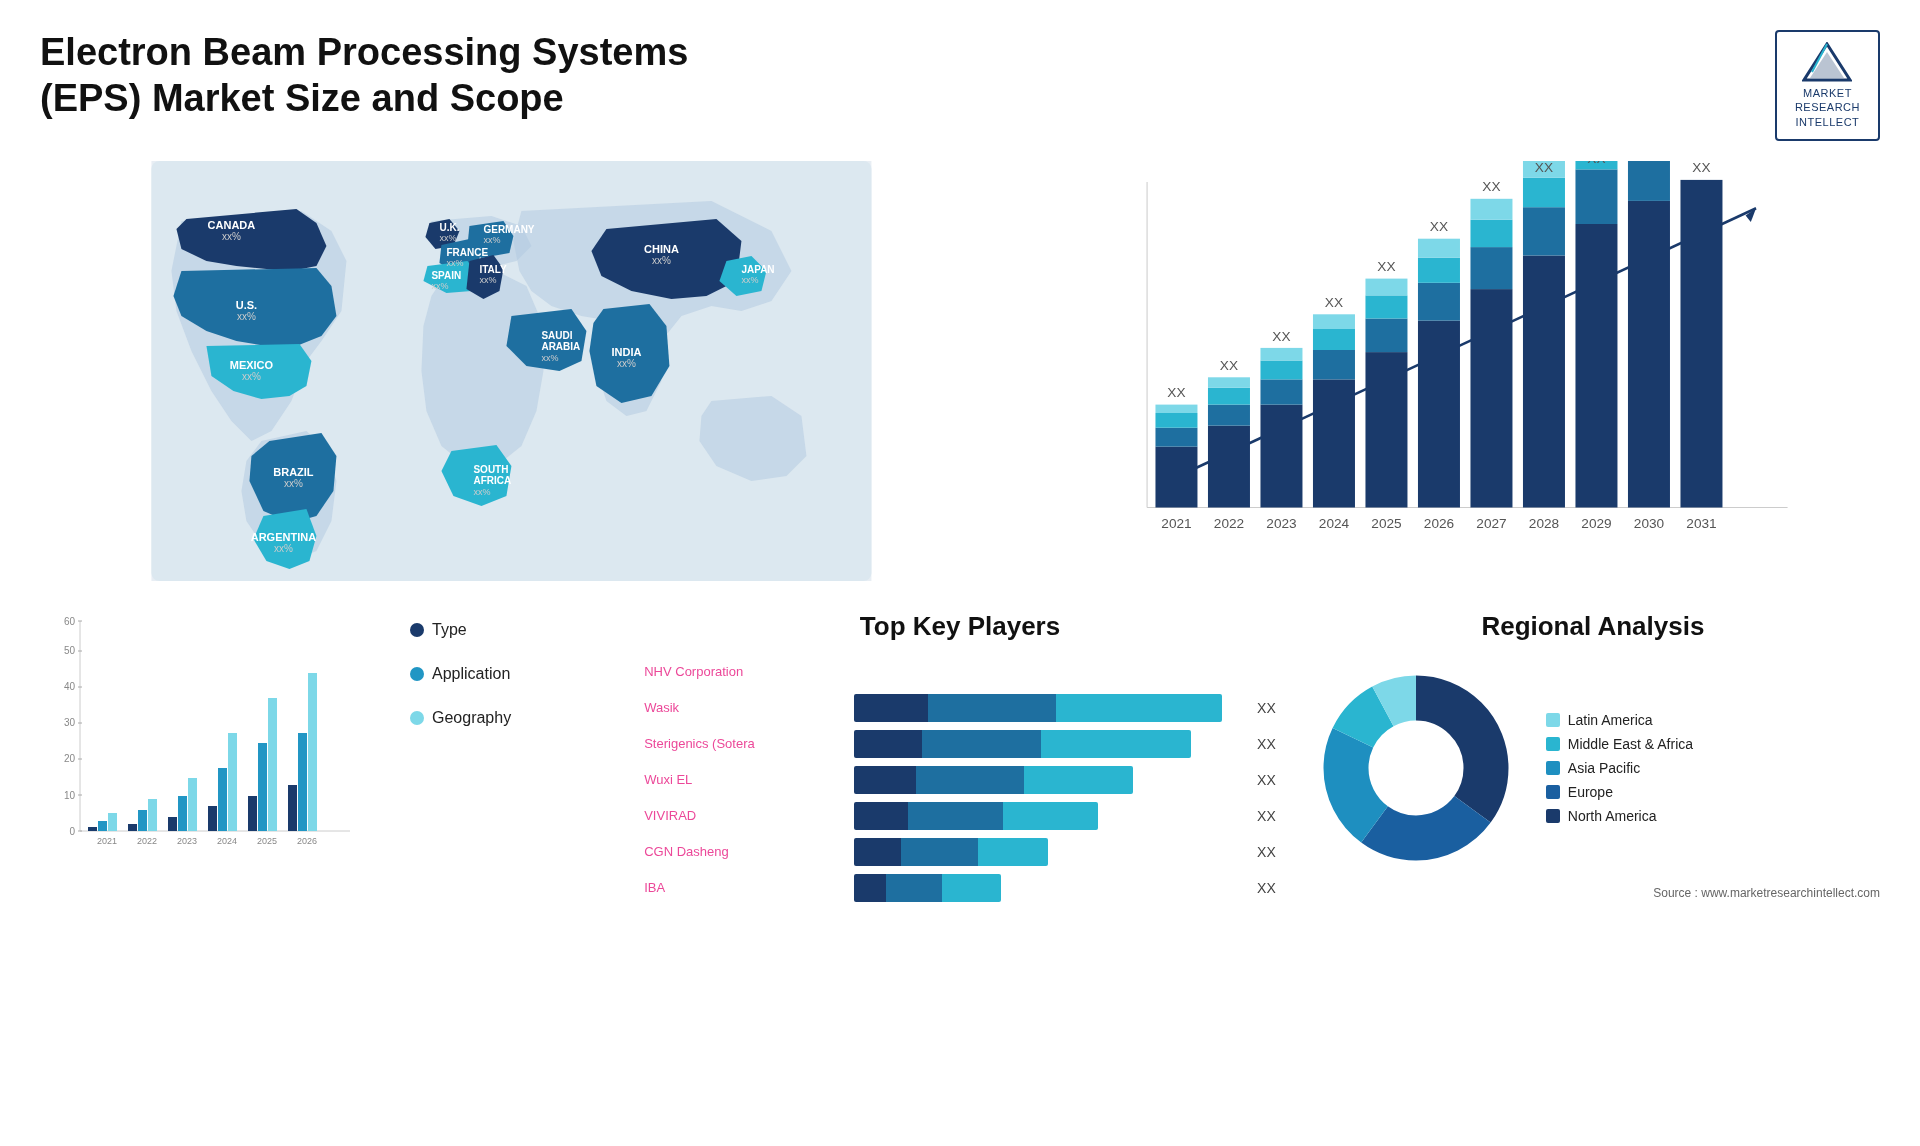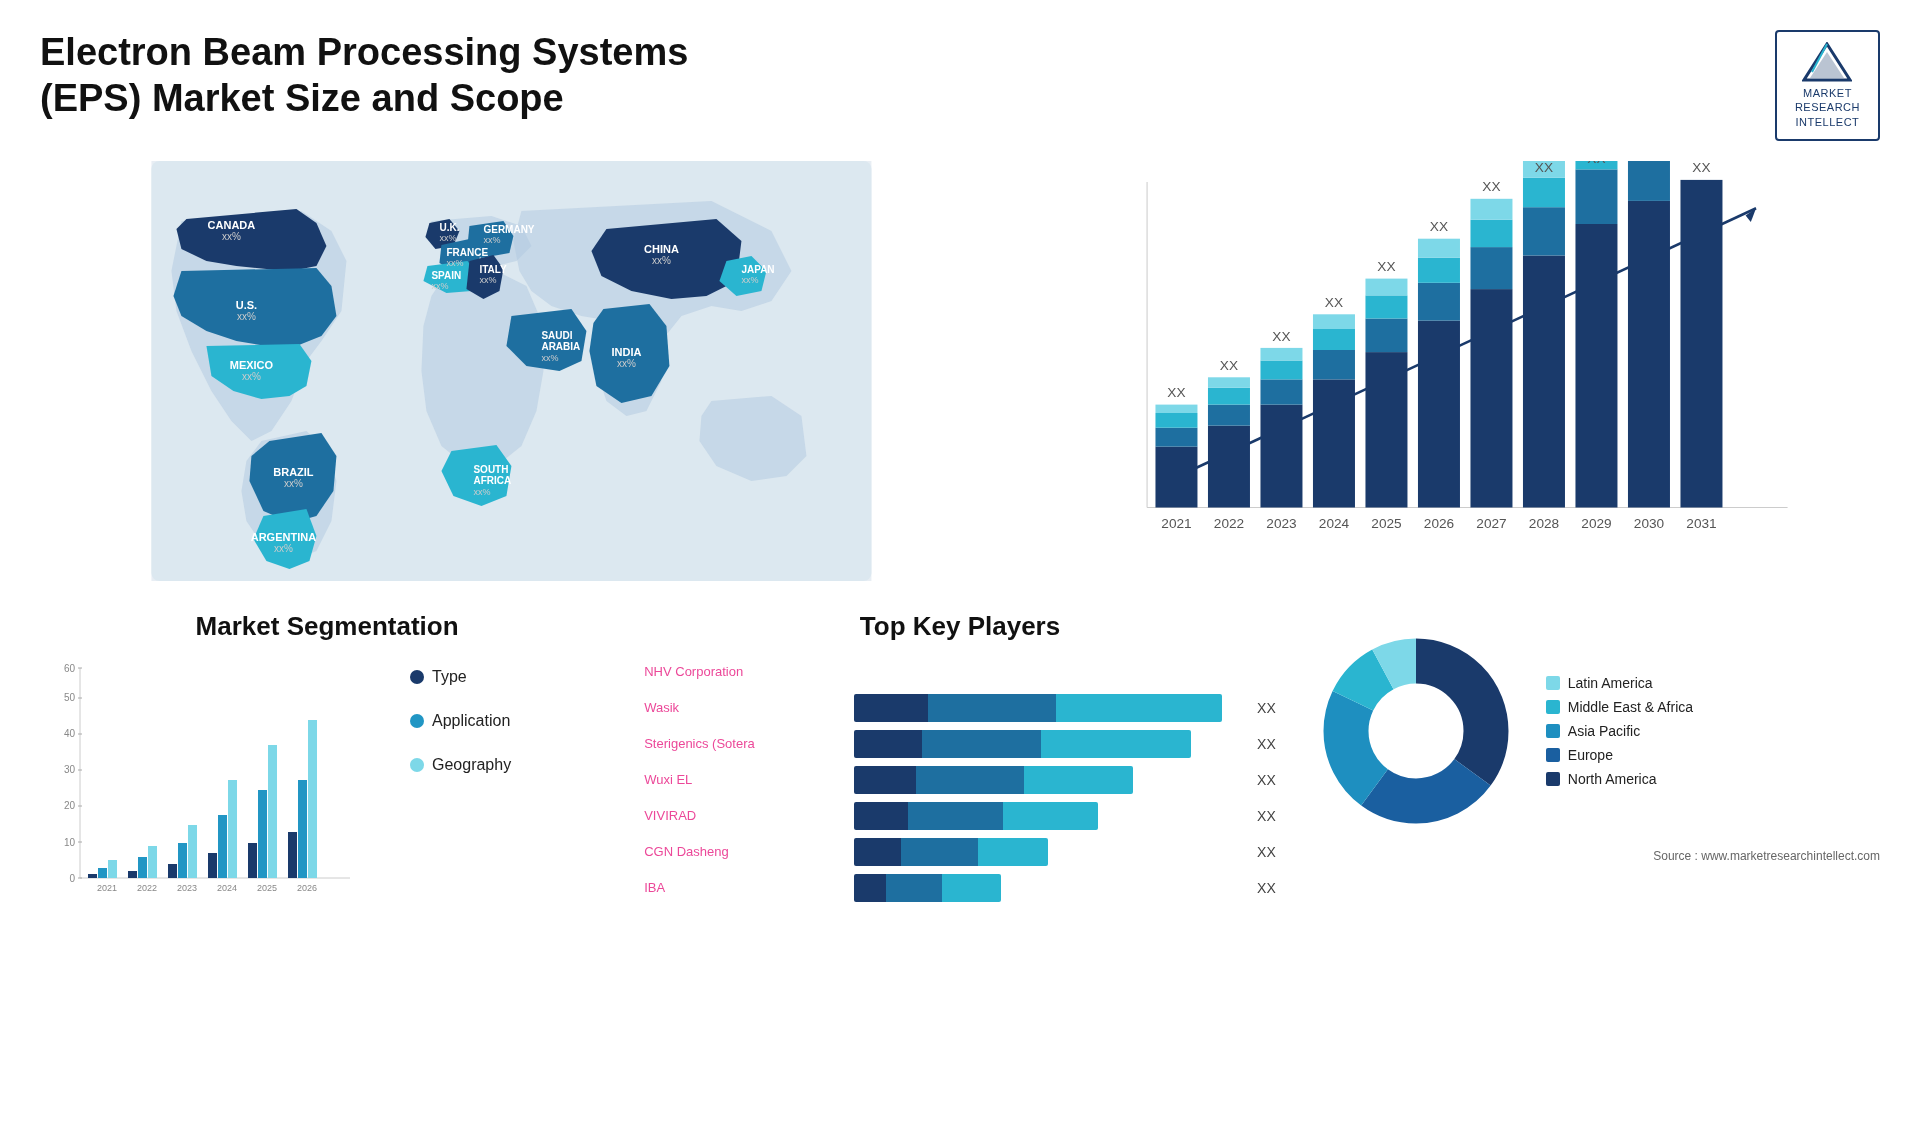--- a/index.html
+++ b/index.html
@@ -380,21 +380,20 @@
       <text x="478" y="350" font-size="13" fill="#555" text-anchor="middle">2029</text>
       <text x="528" y="350" font-size="13" fill="#555" text-anchor="middle">2030</text>
       <text x="578" y="350" font-size="13" fill="#555" text-anchor="middle">2031</text>
     </svg>
   </div>
 </div>
 
 <div class="bottom-section">
 
   <div class="segmentation-area">
-    <h2 class="section-title">Market Segmentation</h2>
     <div style="display:flex; align-items:flex-start; gap:20px;">
       <svg viewBox="0 0 320 260" width="320" height="260">
 
         <line x1="40" y1="10" x2="40" y2="220" stroke="#ccc" stroke-width="1"></line>
         <line x1="40" y1="220" x2="310" y2="220" stroke="#ccc" stroke-width="1"></line>
 
         <text x="35" y="224" font-size="10" fill="#888" text-anchor="end">0</text>
         <line x1="38" y1="220" x2="42" y2="220" stroke="#aaa"></line>
         <text x="35" y="188" font-size="10" fill="#888" text-anchor="end">10</text>
         <line x1="38" y1="184" x2="42" y2="184" stroke="#aaa"></line>
@@ -535,20 +534,21 @@
             <div class="player-bar-seg2" style="flex:14"></div>
             <div class="player-bar-seg3" style="flex:15"></div>
           </div>
         </div>
         <span class="player-xx">XX</span>
       </div>
     </div>
   </div>
 
   <div class="regional-area">
+    <h2 class="section-title">Regional Analysis</h2>
     <div class="donut-area">
 
       <svg viewBox="0 0 220 220" width="220" height="220">
 
         <circle cx="110" cy="110" r="70" fill="none" stroke="#1a3a6b" stroke-width="45" stroke-dasharray="153.94 285.86" stroke-dashoffset="0" transform="rotate(-90 110 110)"></circle>
         <circle cx="110" cy="110" r="70" fill="none" stroke="#1a5fa0" stroke-width="45" stroke-dasharray="109.95 329.85" stroke-dashoffset="-153.94" transform="rotate(-90 110 110)"></circle>
         <circle cx="110" cy="110" r="70" fill="none" stroke="#1e8fc0" stroke-width="45" stroke-dasharray="96.76 343.04" stroke-dashoffset="-263.89" transform="rotate(-90 110 110)"></circle>
         <circle cx="110" cy="110" r="70" fill="none" stroke="#2ab5d0" stroke-width="45" stroke-dasharray="43.98 395.82" stroke-dashoffset="-360.65" transform="rotate(-90 110 110)"></circle>
         <circle cx="110" cy="110" r="70" fill="none" stroke="#7dd8e8" stroke-width="45" stroke-dasharray="35.18 404.62" stroke-dashoffset="-404.63" transform="rotate(-90 110 110)"></circle>
 

